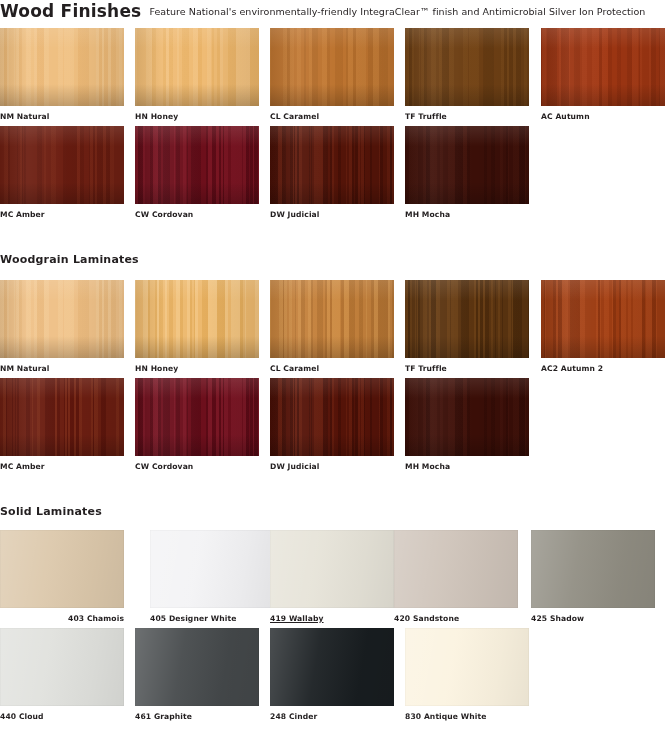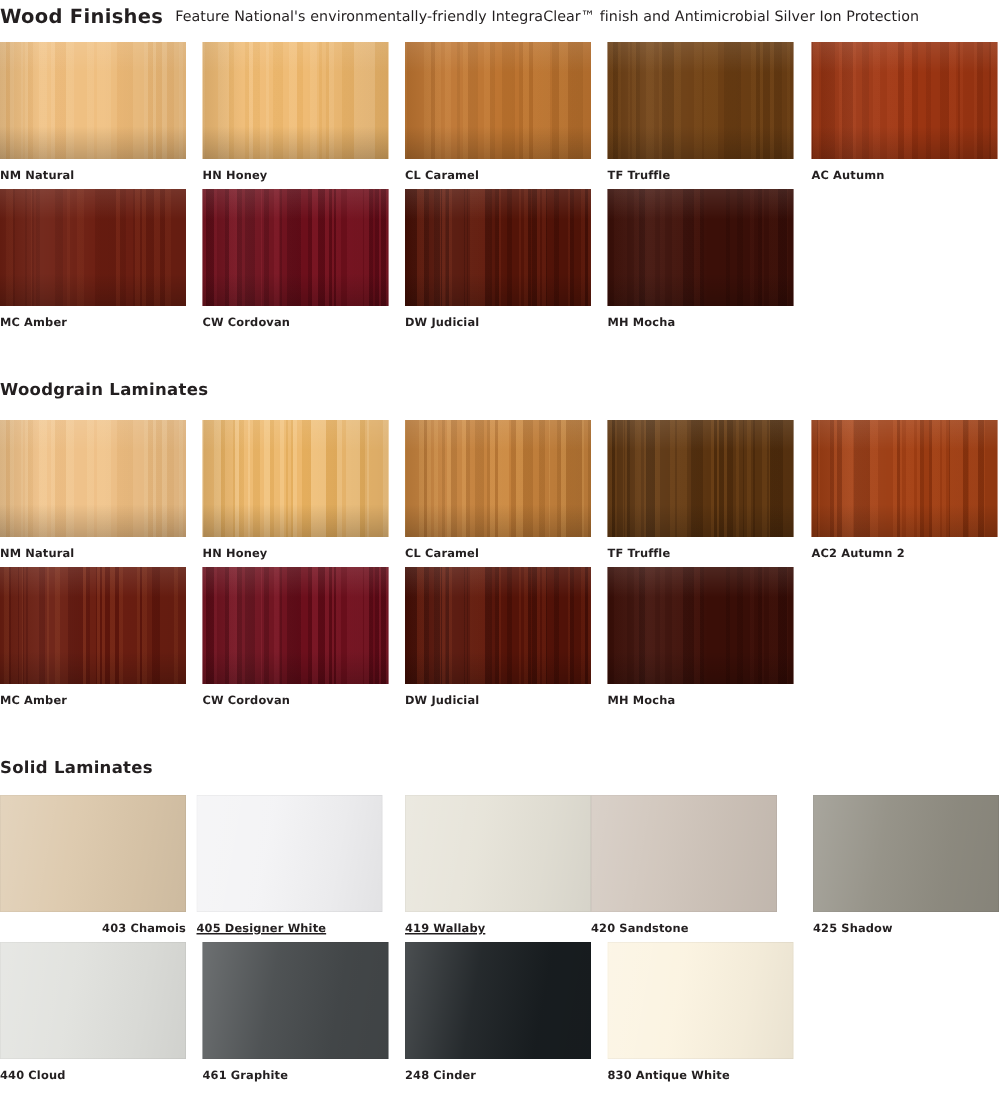--- a/index.html
+++ b/index.html
@@ -11,21 +11,21 @@
     overflow:hidden;
   }
   .page{position:relative;width:666px;height:730px;}
 
   
   .top-header{
     position:absolute;left:0;top:0;width:666px;height:22px;
     display:flex;align-items:center;
   }
   .top-title{
-    font-size:13px;font-weight:bold;letter-spacing:.2px;
+    font-size:17px;font-weight:bold;letter-spacing:.2px;
     white-space:nowrap;margin-right:8px;
   }
   .top-sub{
     font-size:9.5px;font-weight:normal;letter-spacing:.05px;
     white-space:nowrap;position:relative;top:.5px;
   }
 
   
   .section-title{
     position:absolute;left:0;font-size:11px;font-weight:bold;letter-spacing:.2px;
@@ -201,42 +201,42 @@
         </div>
       </div>
       <div class="row" style="top: 530px;">
         <div class="cell" style="left: 0px; text-align: right;">
           <div class="chip solid-edge" title="403 Chamois" style="background: rgb(220, 200, 171);">
             <div class="grain"></div>
             <div class="sheen" style="background-image: linear-gradient(100deg, rgba(255, 255, 255, 0.22) 0%, rgba(255, 255, 255, 0.06) 38%, rgba(0, 0, 0, 0.03) 72%, rgba(0, 0, 0, 0.07) 100%);"></div>
           </div>
           <div class="label">403 Chamois</div>
         </div>
-        <div class="cell" style="left: 131px; text-decoration: underline;">
+        <div class="cell" style="left: 150px;">
           <div class="chip solid-edge" title="405 Designer White" style="background: rgb(243, 243, 245);">
             <div class="grain"></div>
             <div class="sheen" style="background-image: linear-gradient(100deg, rgba(255, 255, 255, 0.22) 0%, rgba(255, 255, 255, 0.06) 38%, rgba(0, 0, 0, 0.03) 72%, rgba(0, 0, 0, 0.07) 100%);"></div>
           </div>
           <div class="label">405 Designer White</div>
         </div>
         <div class="cell" style="left: 270px; text-decoration: underline;">
           <div class="chip solid-edge" title="419 Wallaby" style="background: rgb(230, 227, 216);">
             <div class="grain"></div>
             <div class="sheen" style="background-image: linear-gradient(100deg, rgba(255, 255, 255, 0.22) 0%, rgba(255, 255, 255, 0.06) 38%, rgba(0, 0, 0, 0.03) 72%, rgba(0, 0, 0, 0.07) 100%);"></div>
           </div>
           <div class="label">419 Wallaby</div>
         </div>
         <div class="cell" style="left: 394px;">
           <div class="chip solid-edge" title="420 Sandstone" style="background: rgb(207, 196, 186);">
             <div class="grain"></div>
             <div class="sheen" style="background-image: linear-gradient(100deg, rgba(255, 255, 255, 0.22) 0%, rgba(255, 255, 255, 0.06) 38%, rgba(0, 0, 0, 0.03) 72%, rgba(0, 0, 0, 0.07) 100%);"></div>
           </div>
           <div class="label">420 Sandstone</div>
         </div>
-        <div class="cell" style="left: 542px;">
+        <div class="cell" style="left: 531px;">
           <div class="chip solid-edge" title="425 Shadow" style="background: rgb(144, 141, 130);">
             <div class="grain"></div>
             <div class="sheen" style="background-image: linear-gradient(100deg, rgba(255, 255, 255, 0.22) 0%, rgba(255, 255, 255, 0.06) 38%, rgba(0, 0, 0, 0.03) 72%, rgba(0, 0, 0, 0.07) 100%);"></div>
           </div>
           <div class="label">425 Shadow</div>
         </div>
       </div>
       <div class="row" style="top: 628px;">
         <div class="cell" style="left: 0px;">
           <div class="chip solid-edge" title="440 Cloud" style="background: rgb(224, 225, 221);">

